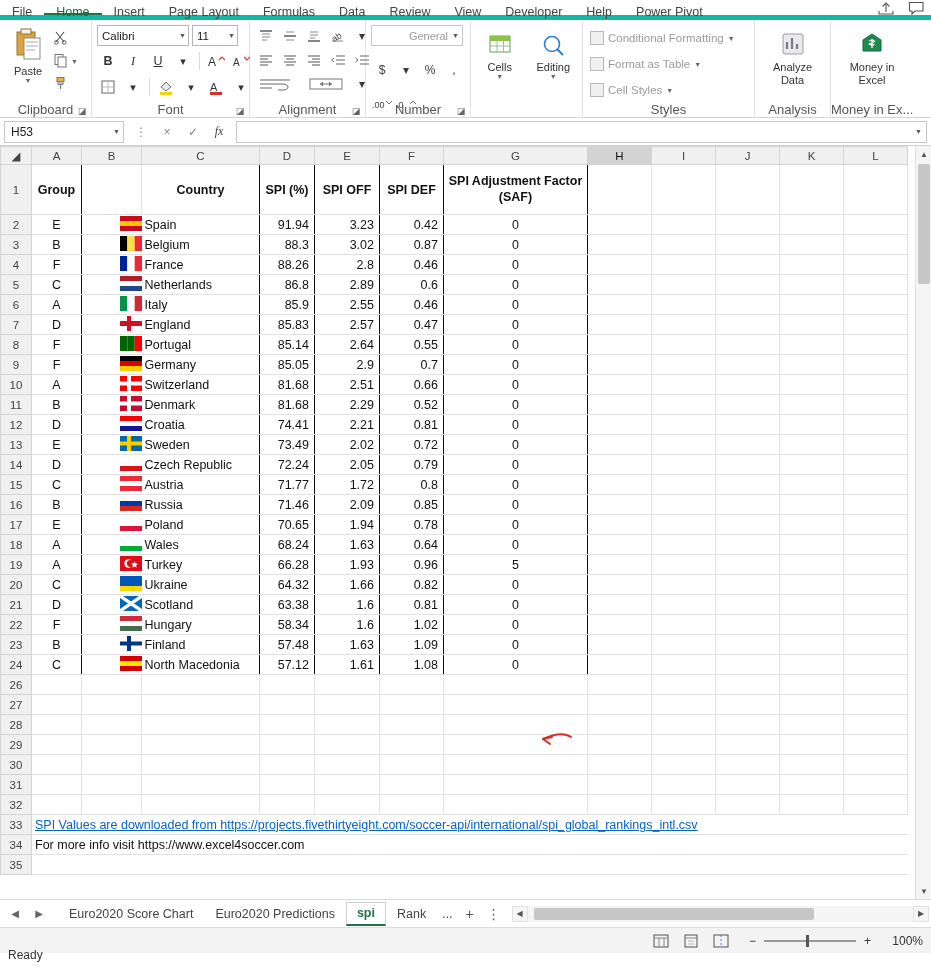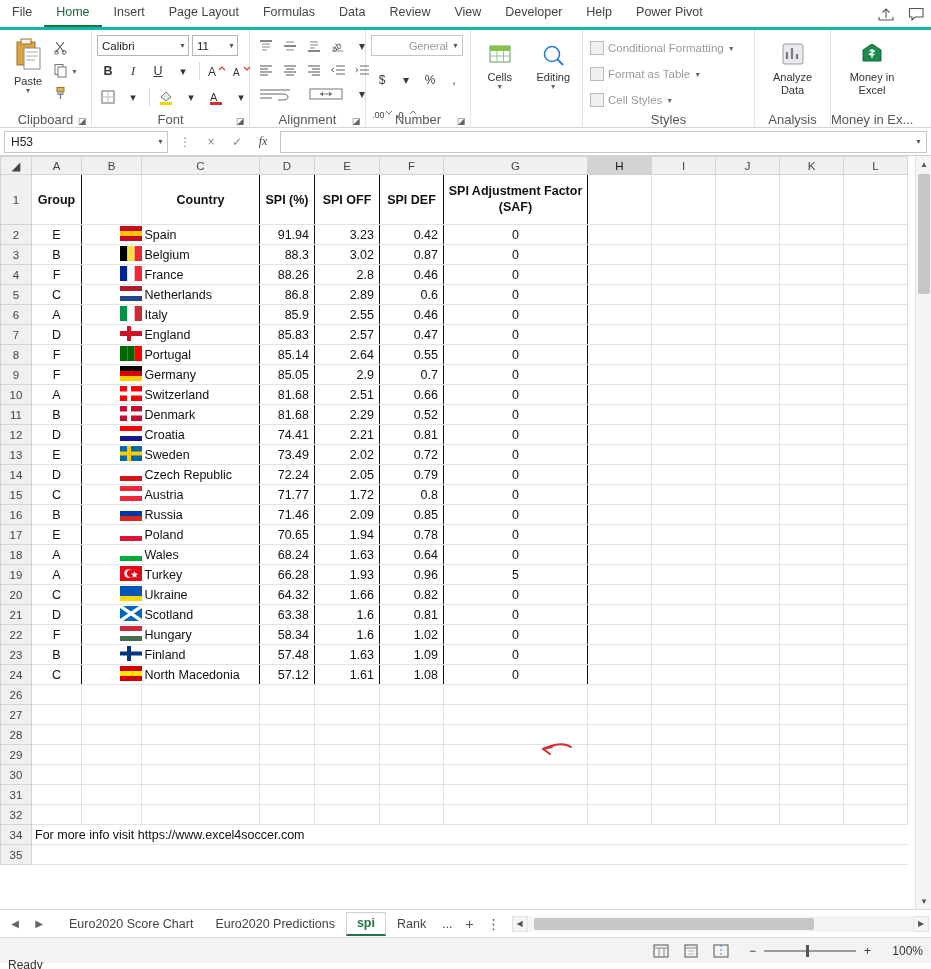--- a/index.html
+++ b/index.html
@@ -9,23 +9,23 @@
     font-family: "Liberation Sans", sans-serif;
     font-size: 12px;
     color: #232323;
     background: #ffffff;
     overflow: hidden;
   }
   
   .ribbon-tabs {
     display: flex;
     align-items: stretch;
-    height: 30px;
+    height: 20px;
     background: #ffffff;
-    border-bottom: 3px solid #14b8a6;
+    border-bottom: 5px solid #14b8a6;
     position: relative;
   }
   .ribbon-tab {
     padding: 5px 12px 4px 12px;
     font-size: 12.5px;
     color: #444;
     white-space: nowrap;
     cursor: default;
   }
   .ribbon-tab.active {
@@ -115,21 +115,21 @@
   .vbtn {
     display:flex; flex-direction: column; align-items:center; justify-content:flex-start;
     width: 48px; font-size: 11px; color:#333; padding-top: 4px;
   }
   
   .formula-bar {
     height: 28px; display: flex; align-items: center; gap: 0;
     background: #fff; border-bottom: 1px solid #d0d0d0; padding: 2px 4px;
   }
   .namebox {
-    width: 164px; height: 22px; border: 1px solid #c6c6c6; background:#fff;
+    width: 120px; height: 22px; border: 1px solid #c6c6c6; background:#fff;
     display:flex; align-items:center; padding: 0 3px 0 6px; font-size: 12px;
   }
   .namebox .nv { flex: 1; }
   .fb-btns { display:flex; align-items:center; gap: 0; padding: 0 4px; }
   .fb-btn { width: 26px; height: 22px; display:flex; align-items:center; justify-content:center;
      font-size: 12px; color:#888; }
   .fb-btn.fx { color:#444; font-style: italic; font-family: "Liberation Serif", serif; }
   .fb-input {
     flex: 1; height: 22px; border: 1px solid #c6c6c6; background:#fff;
     display: flex; align-items:center; padding: 0 16px 0 6px; font-size: 12px;
@@ -1154,20 +1154,24 @@
           <td class="cell"></td>
           <td class="cell"></td>
           <td class="cell"></td>
           <td class="cell"></td>
           <td class="cell"></td>
           <td class="cell"></td>
         </tr>
       </tbody>
     <tbody id="footer-rows">
         <tr>
+          <th class="rowhead">33</th>
+          <td class="cell" colspan="12" style="border-right:none;"><span class="link-row">SPI Values are downloaded from https://projects.fivethirtyeight.com/soccer-api/international/spi_global_rankings_intl.csv</span></td>
+        </tr>
+        <tr>
           <th class="rowhead">34</th>
           <td class="cell" colspan="12" style="border-right:none;"><span class="plain-row">For more info visit https://www.excel4soccer.com</span></td>
         </tr>
         <tr>
           <th class="rowhead">35</th>
           <td class="cell" colspan="12" style="border-right:none;"><span class="plain-row"></span></td>
         </tr>
       </tbody>
   </table>
 

